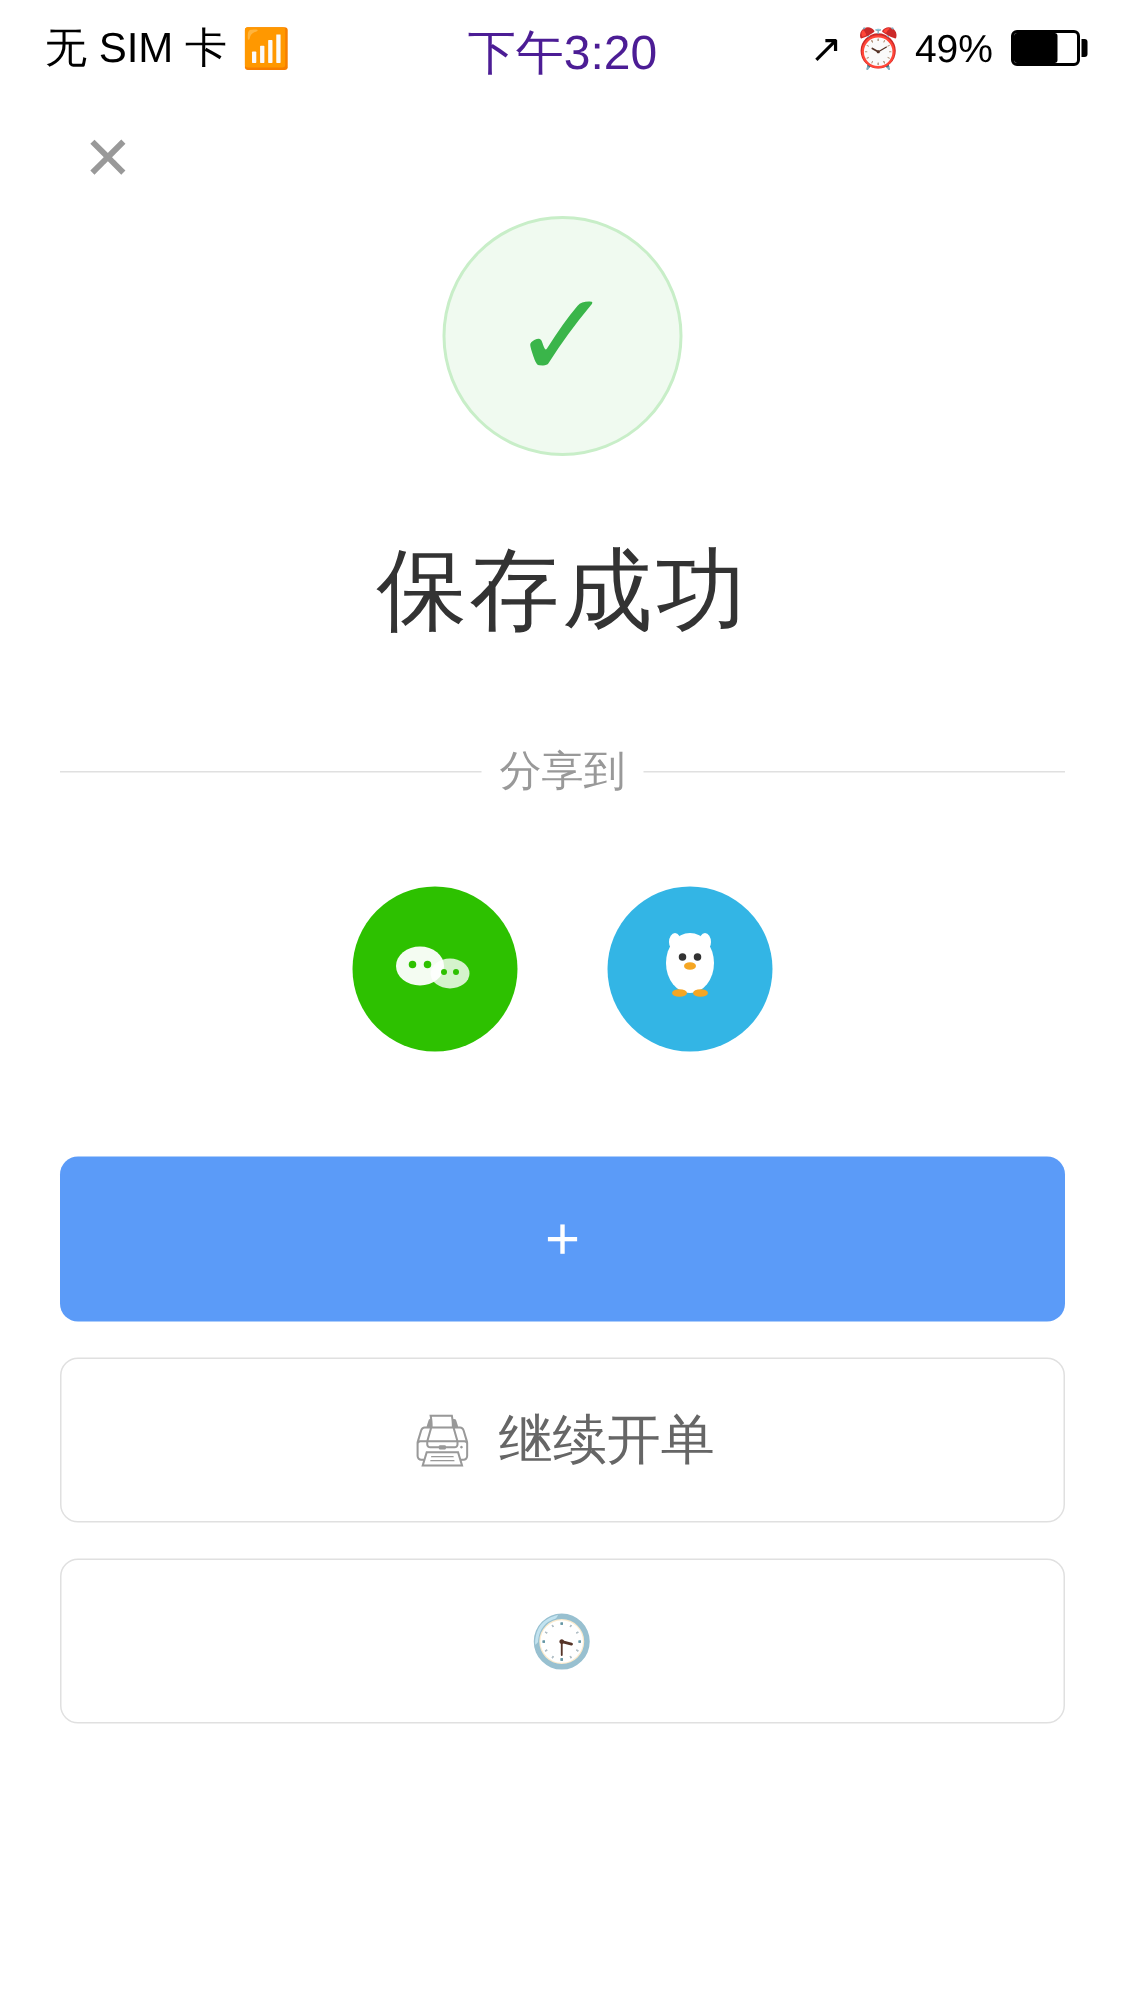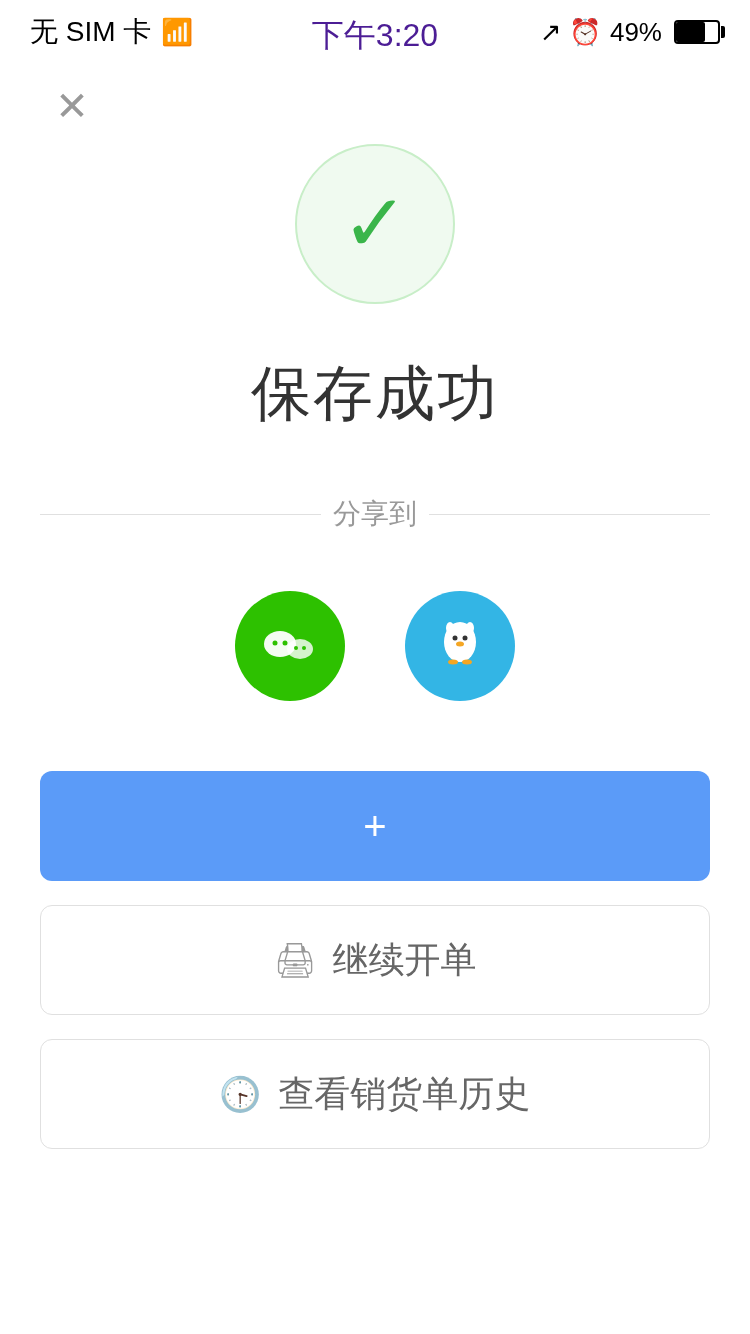--- a/index.html
+++ b/index.html
@@ -337,18 +337,17 @@
       <span class="btn-plus">+</span>
     </button>
 
     <button class="btn-secondary">
       <span class="btn-icon">🖨</span>
       <span>继续开单</span>
     </button>
 
     <button class="btn-secondary">
       <span class="btn-icon">🕞</span>
-      <span>查看销货单历史</span>
     </button>
 
   </div>
 
 </div>
 
 </body></html>

